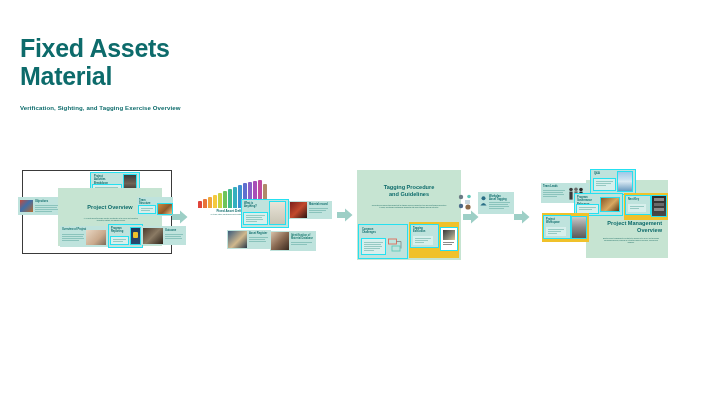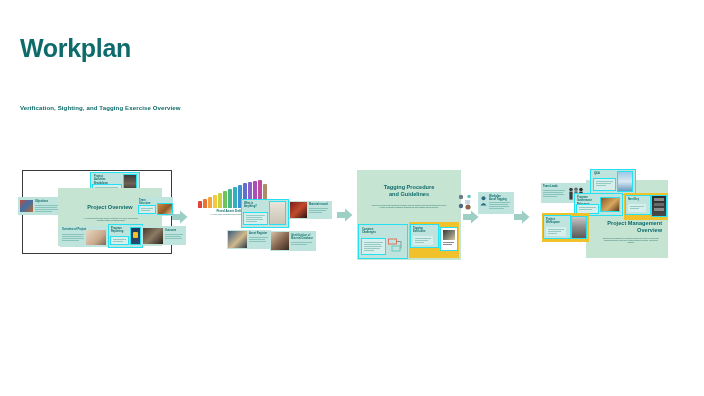--- a/index.html
+++ b/index.html
@@ -37,21 +37,22 @@
   .arrow{position:absolute;}
 
   
   .bars{position:absolute;}
   .bars b{position:absolute;bottom:0;border-radius:1px 1px 0 0;display:block;}
 </style>
 </head>
 <body>
 
 <div id="page-title">
-  <div>Workplan</div>
+  <div>Fixed Assets</div>
+  <div>Material</div>
 </div>
 
 <div id="page-subtitle">Verification, Sighting, and Tagging Exercise Overview</div>
 
 <div class="canvas">
 
   <div class="grp" style="left:18px;top:20px;width:150px;height:85px;">
 
     <div class="whitebox" style="left:4px;top:0px;width:148px;height:82px;"></div>
 

